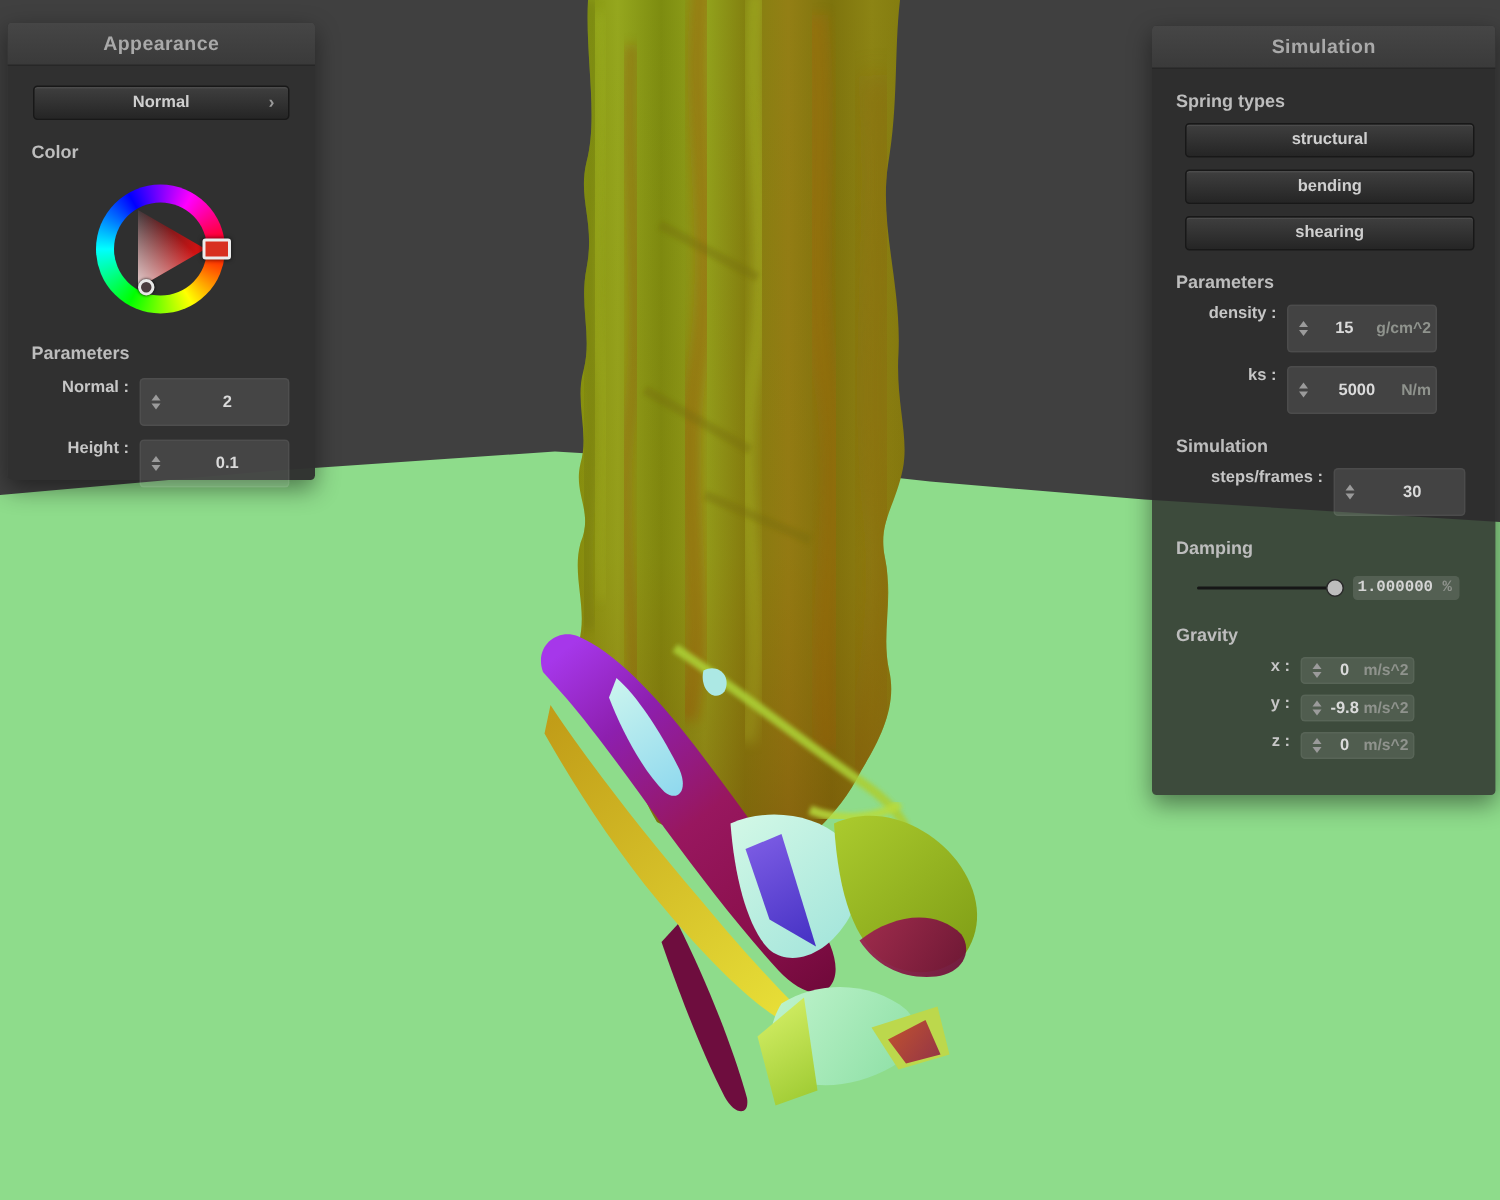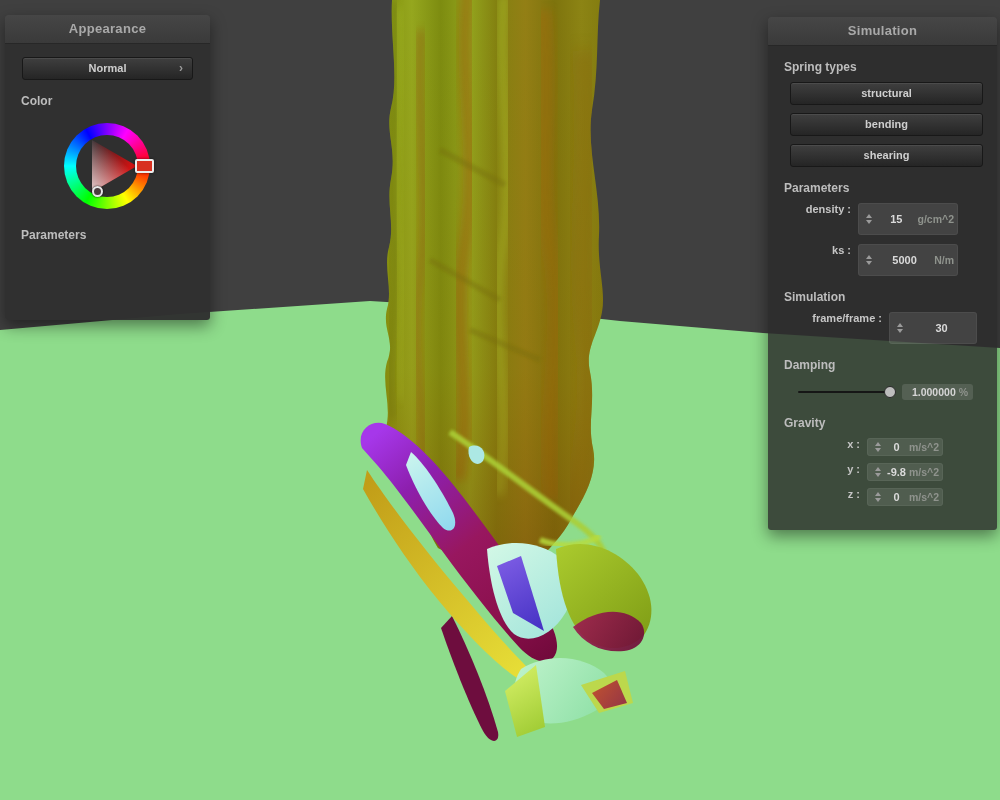--- a/index.html
+++ b/index.html
@@ -38,21 +38,21 @@
   .spin .val{flex:1;text-align:center;color:#dadada;}
   .spin .unit{color:#8f938d;padding-right:4px;font-size:10.5px;}
   .rows-app{padding-right:17px;margin-top:10px;}
   .rows-par{padding-right:39px;}
   .rows-sim{padding-right:20px;}
   .rows-grav{padding-right:54px;}
   .rows-grav .row{margin-bottom:7px;}
   .rows-grav .spin{height:18px;}
 
   
-  .damp{display:flex;align-items:center;margin:12px 24px 0 30px;height:16px;}
+  .damp{display:flex;align-items:center;margin:12px 24px 0 30px;height:16px;font-family:Liberation Mono, monospace;}
   .track{position:relative;flex:1;height:2px;background:#161616;border-radius:1px;margin-right:9px;}
   .knob{position:absolute;top:-5px;left:calc(97% - 6px);width:12px;height:12px;border-radius:50%;
         background:#bdbdbd;border:1px solid #2a2a2a;box-sizing:border-box;}
   .sld-val{width:71px;height:16px;line-height:16px;background:rgba(255,255,255,.12);border-radius:3px;
            text-align:right;padding-right:5px;box-sizing:border-box;color:#d5d5d5;font-size:10.5px;}
   .sld-val .unit{color:#8f938d;}
 
   
   .wheel{position:relative;width:86px;height:86px;margin:15px 0 0 59px;}
   .hue-ring{position:absolute;inset:0;border-radius:50%;
@@ -219,20 +219,42 @@
       </defs>
       <polygon points="73,43 28,17 28,69" fill="url(#tg1)"></polygon>
       <polygon points="73,43 28,17 28,69" fill="url(#tg2)" opacity=".8"></polygon>
     </svg>
     <div class="hue-marker"></div>
     <div class="sv-marker"></div>
   </div>
 
   <div class="sec sec-params">Parameters</div>
 
+  <div class="rows-app">
+    <div class="row">
+      <span class="lbl">Normal :</span>
+      <div class="spin w100">
+        <span class="arr">
+              <i class="up"></i>
+              <i class="dn"></i>
+            </span>
+        <span class="val">2</span>
+      </div>
+    </div>
+    <div class="row">
+      <span class="lbl">Height :</span>
+      <div class="spin w100">
+        <span class="arr">
+              <i class="up"></i>
+              <i class="dn"></i>
+            </span>
+        <span class="val">0.1</span>
+      </div>
+    </div>
+  </div>
 </div>
 
 <div class="panel" id="simulation">
   <div class="titlebar">Simulation</div>
 
   <div class="sec">Spring types</div>
   <div class="btn">structural</div>
   <div class="btn">bending</div>
   <div class="btn">shearing</div>
 
@@ -258,21 +280,21 @@
             </span>
         <span class="val">5000</span>
         <span class="unit">N/m</span>
       </div>
     </div>
   </div>
 
   <div class="sec">Simulation</div>
   <div class="rows-sim">
     <div class="row">
-      <span class="lbl">frame/frame :</span>
+      <span class="lbl">steps/frames :</span>
       <div class="spin w88">
         <span class="arr">
               <i class="up"></i>
               <i class="dn"></i>
             </span>
         <span class="val">30</span>
       </div>
     </div>
   </div>
 

